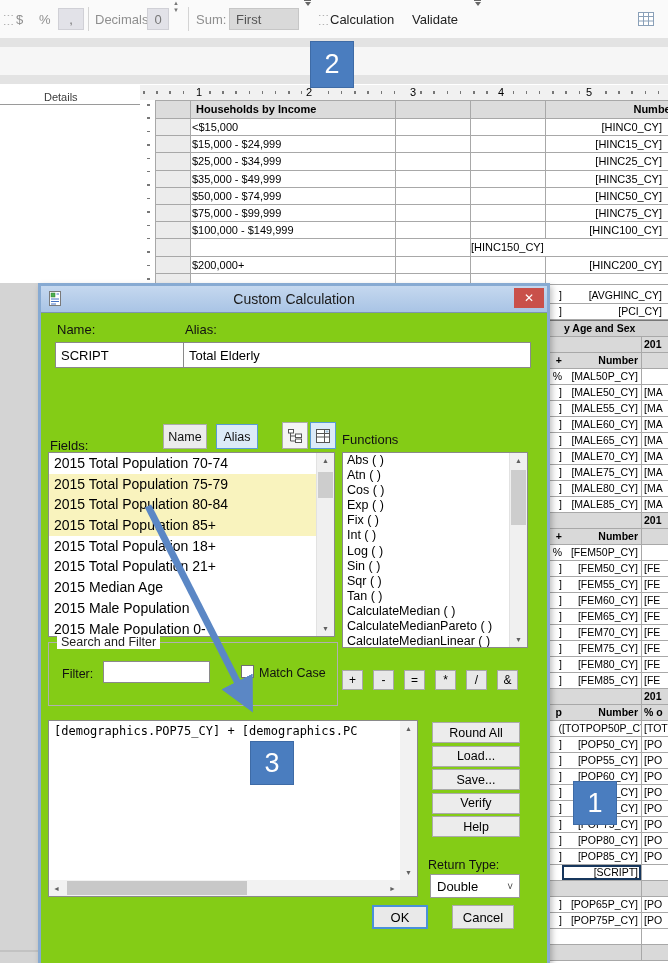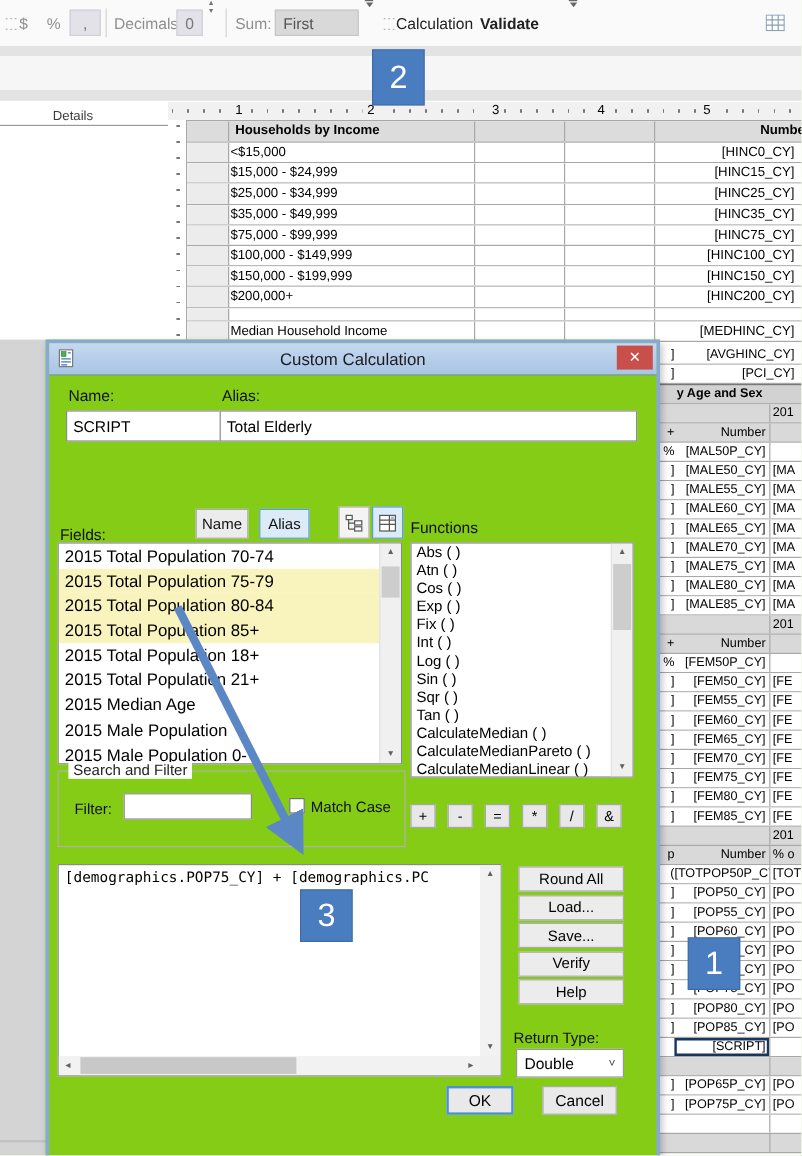--- a/index.html
+++ b/index.html
@@ -42,21 +42,21 @@
   .ithead .c2{padding-left:5px;}
   .c5{text-align:right;padding-right:7px;border-right:none;position:relative;}
   .ithead .c5{padding-right:0;}
   .ithead .c5 span{position:absolute;right:-6px;}
   
   .strip{position:absolute;left:550px;top:288px;width:118px;z-index:1;font-size:10.5px;}
   .srow{display:flex;height:15px;line-height:15px;border-bottom:1px solid #a8a8a8;background:#fff;overflow:hidden;}
   .sl{width:12px;text-align:right;overflow:hidden;flex:none;}
   .scode{flex:1;text-align:right;padding-right:3px;border-right:1px solid #a8a8a8;white-space:nowrap;overflow:hidden;}
   .spt{width:24px;flex:none;padding-left:2px;white-space:nowrap;overflow:hidden;}
-  .srow.colhead,.srow.year,.srow.grayrow{background:#d9d9d9;font-weight:normal;}
+  .srow.colhead,.srow.year,.srow.grayrow{background:#d9d9d9;font-weight:bold;}
   .srow.sechead{background:#d2d2d2;font-weight:bold;border-top:1px solid #777;}
   .srow.sechead .scode{text-align:left;border-right:none;padding-left:14px;}
   .srow.wide .scode{border-right:none;padding-right:6px;}
   .srow.grayrow .scode{border-right:1px solid #a8a8a8;}
   .srow.selected .scode{box-shadow:inset 0 0 0 2px #16365c;}
   
   .dialog{position:absolute;left:38px;top:283px;width:512px;height:805px;box-sizing:border-box;
           border:3px solid #87aad2;background:#84cc16;z-index:20;box-shadow:2px 3px 6px rgba(0,0,0,.25);}
   .dtitle{position:absolute;left:0;top:0;right:0;height:26px;
           background:linear-gradient(#c5d8ef,#a9c4e5);border-bottom:1px solid #7d95b1;
@@ -143,21 +143,21 @@
     <span class="tbel tbgray" style="left:196px;">Sum:</span>
     <span class="tbel" style="left:229px;top:7px;height:24px;">
       <span class="tbbox" style="width:70px;justify-content:flex-start;padding-left:6px;box-sizing:border-box;background:#d9d9d9;border-color:#c6c6c6;color:#555;">First</span>
     </span>
     <span class="tbel ovf" style="left:304px;">
         <i></i>
         <b></b>
       </span>
     <span class="tbel grip" style="left:318px;"></span>
     <span class="tbel" style="left:330px;">Calculation</span>
-    <span class="tbel" style="left:400px;font-weight:bold;">Validate</span>
+    <span class="tbel" style="left:412px;">Validate</span>
     <span class="tbel ovf" style="left:474px;">
         <i></i>
         <b></b>
       </span>
     <span class="tbel" style="left:638px;top:11px;height:16px;">
       <svg width="16" height="14" viewBox="0 0 16 14">
         <rect x="0.5" y="0.5" width="15" height="13" fill="#fff" stroke="#8aa0b8"></rect>
         <line x1="0.5" y1="4.5" x2="15.5" y2="4.5" stroke="#8aa0b8"></line>
         <line x1="0.5" y1="9" x2="15.5" y2="9" stroke="#8aa0b8"></line>
         <line x1="5.5" y1="0.5" x2="5.5" y2="13.5" stroke="#8aa0b8"></line>
@@ -217,35 +217,41 @@
       </div>
         <div class="itrow">
         <span class="ic c1"></span>
         <span class="ic c2">$35,000 - $49,999</span>
         <span class="ic c3"></span>
         <span class="ic c4"></span>
         <span class="ic c5">[HINC35_CY]</span>
       </div>
         <div class="itrow">
         <span class="ic c1"></span>
+        <span class="ic c2">$50,000 - $74,999</span>
+        <span class="ic c3"></span>
+        <span class="ic c4"></span>
+        <span class="ic c5">[HINC50_CY]</span>
+      </div>
+        <div class="itrow">
+        <span class="ic c1"></span>
         <span class="ic c2">$75,000 - $99,999</span>
         <span class="ic c3"></span>
         <span class="ic c4"></span>
         <span class="ic c5">[HINC75_CY]</span>
       </div>
         <div class="itrow">
         <span class="ic c1"></span>
         <span class="ic c2">$100,000 - $149,999</span>
         <span class="ic c3"></span>
         <span class="ic c4"></span>
         <span class="ic c5">[HINC100_CY]</span>
       </div>
         <div class="itrow">
         <span class="ic c1"></span>
-        <span class="ic c2">$150,000 - $199,999</span>
         <span class="ic c3"></span>
         <span class="ic c4"></span>
         <span class="ic c5">[HINC150_CY]</span>
       </div>
         <div class="itrow">
         <span class="ic c1"></span>
         <span class="ic c2">$200,000+</span>
         <span class="ic c3"></span>
         <span class="ic c4"></span>
         <span class="ic c5">[HINC200_CY]</span>

